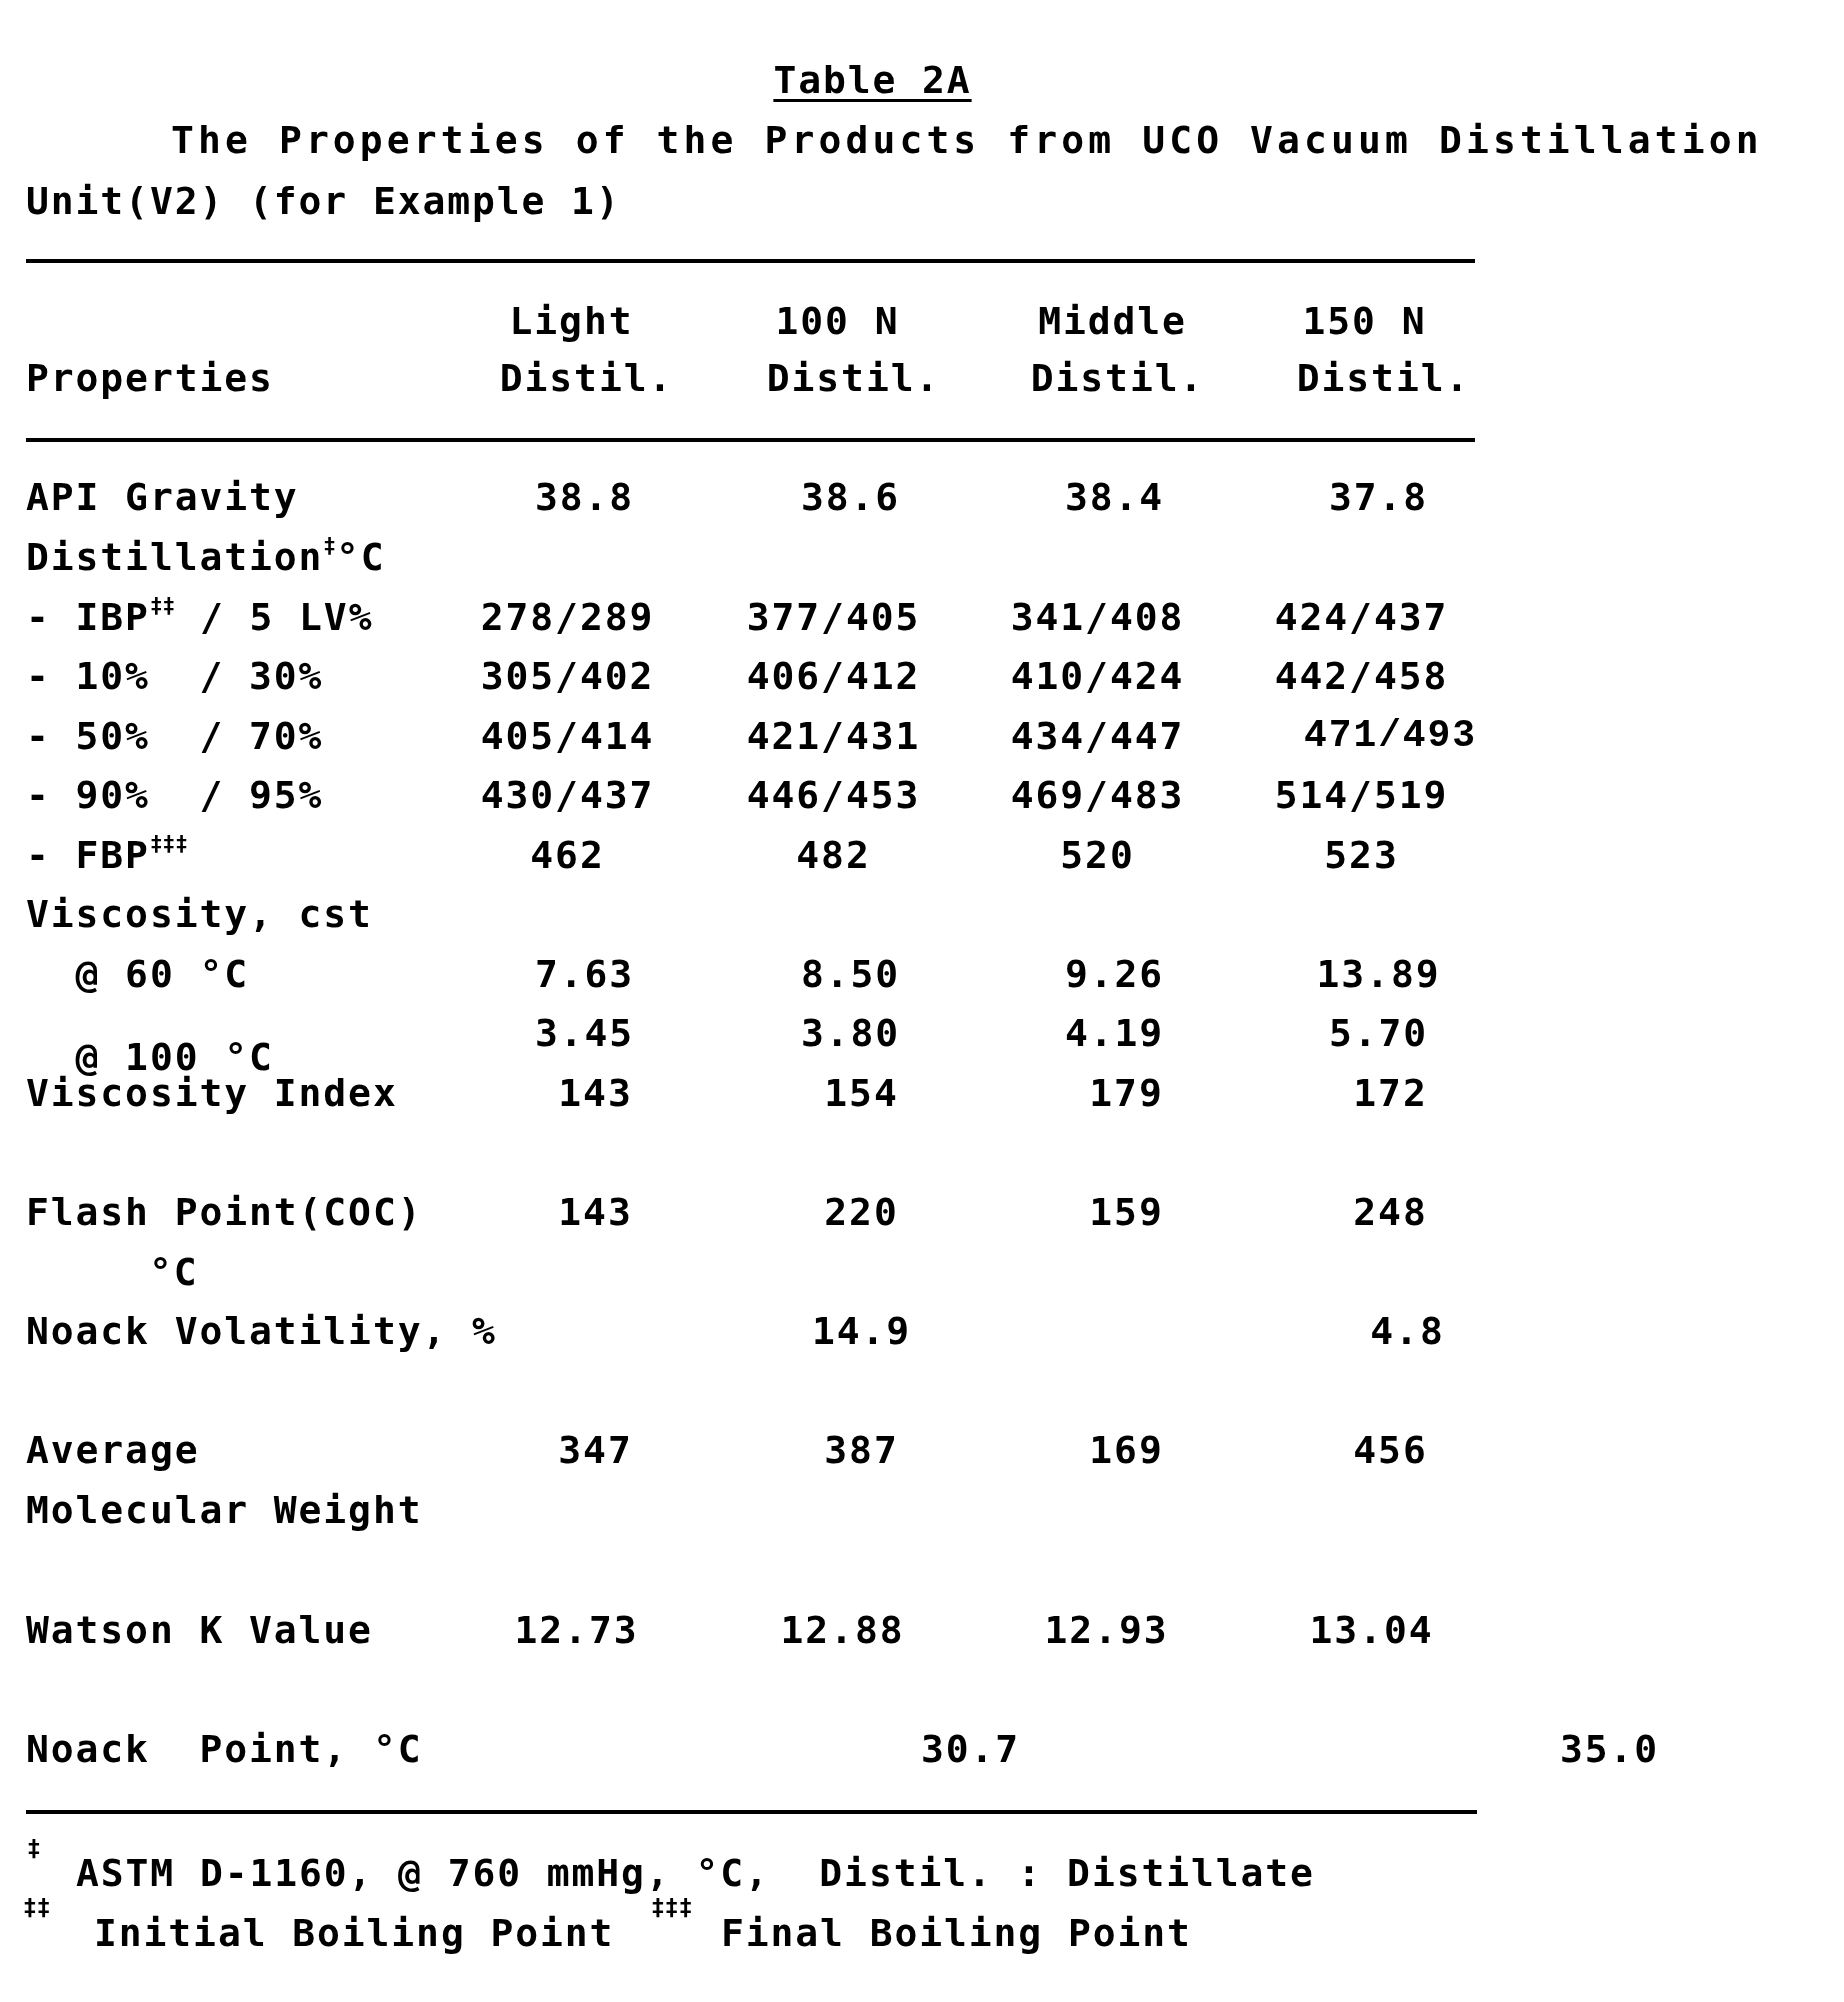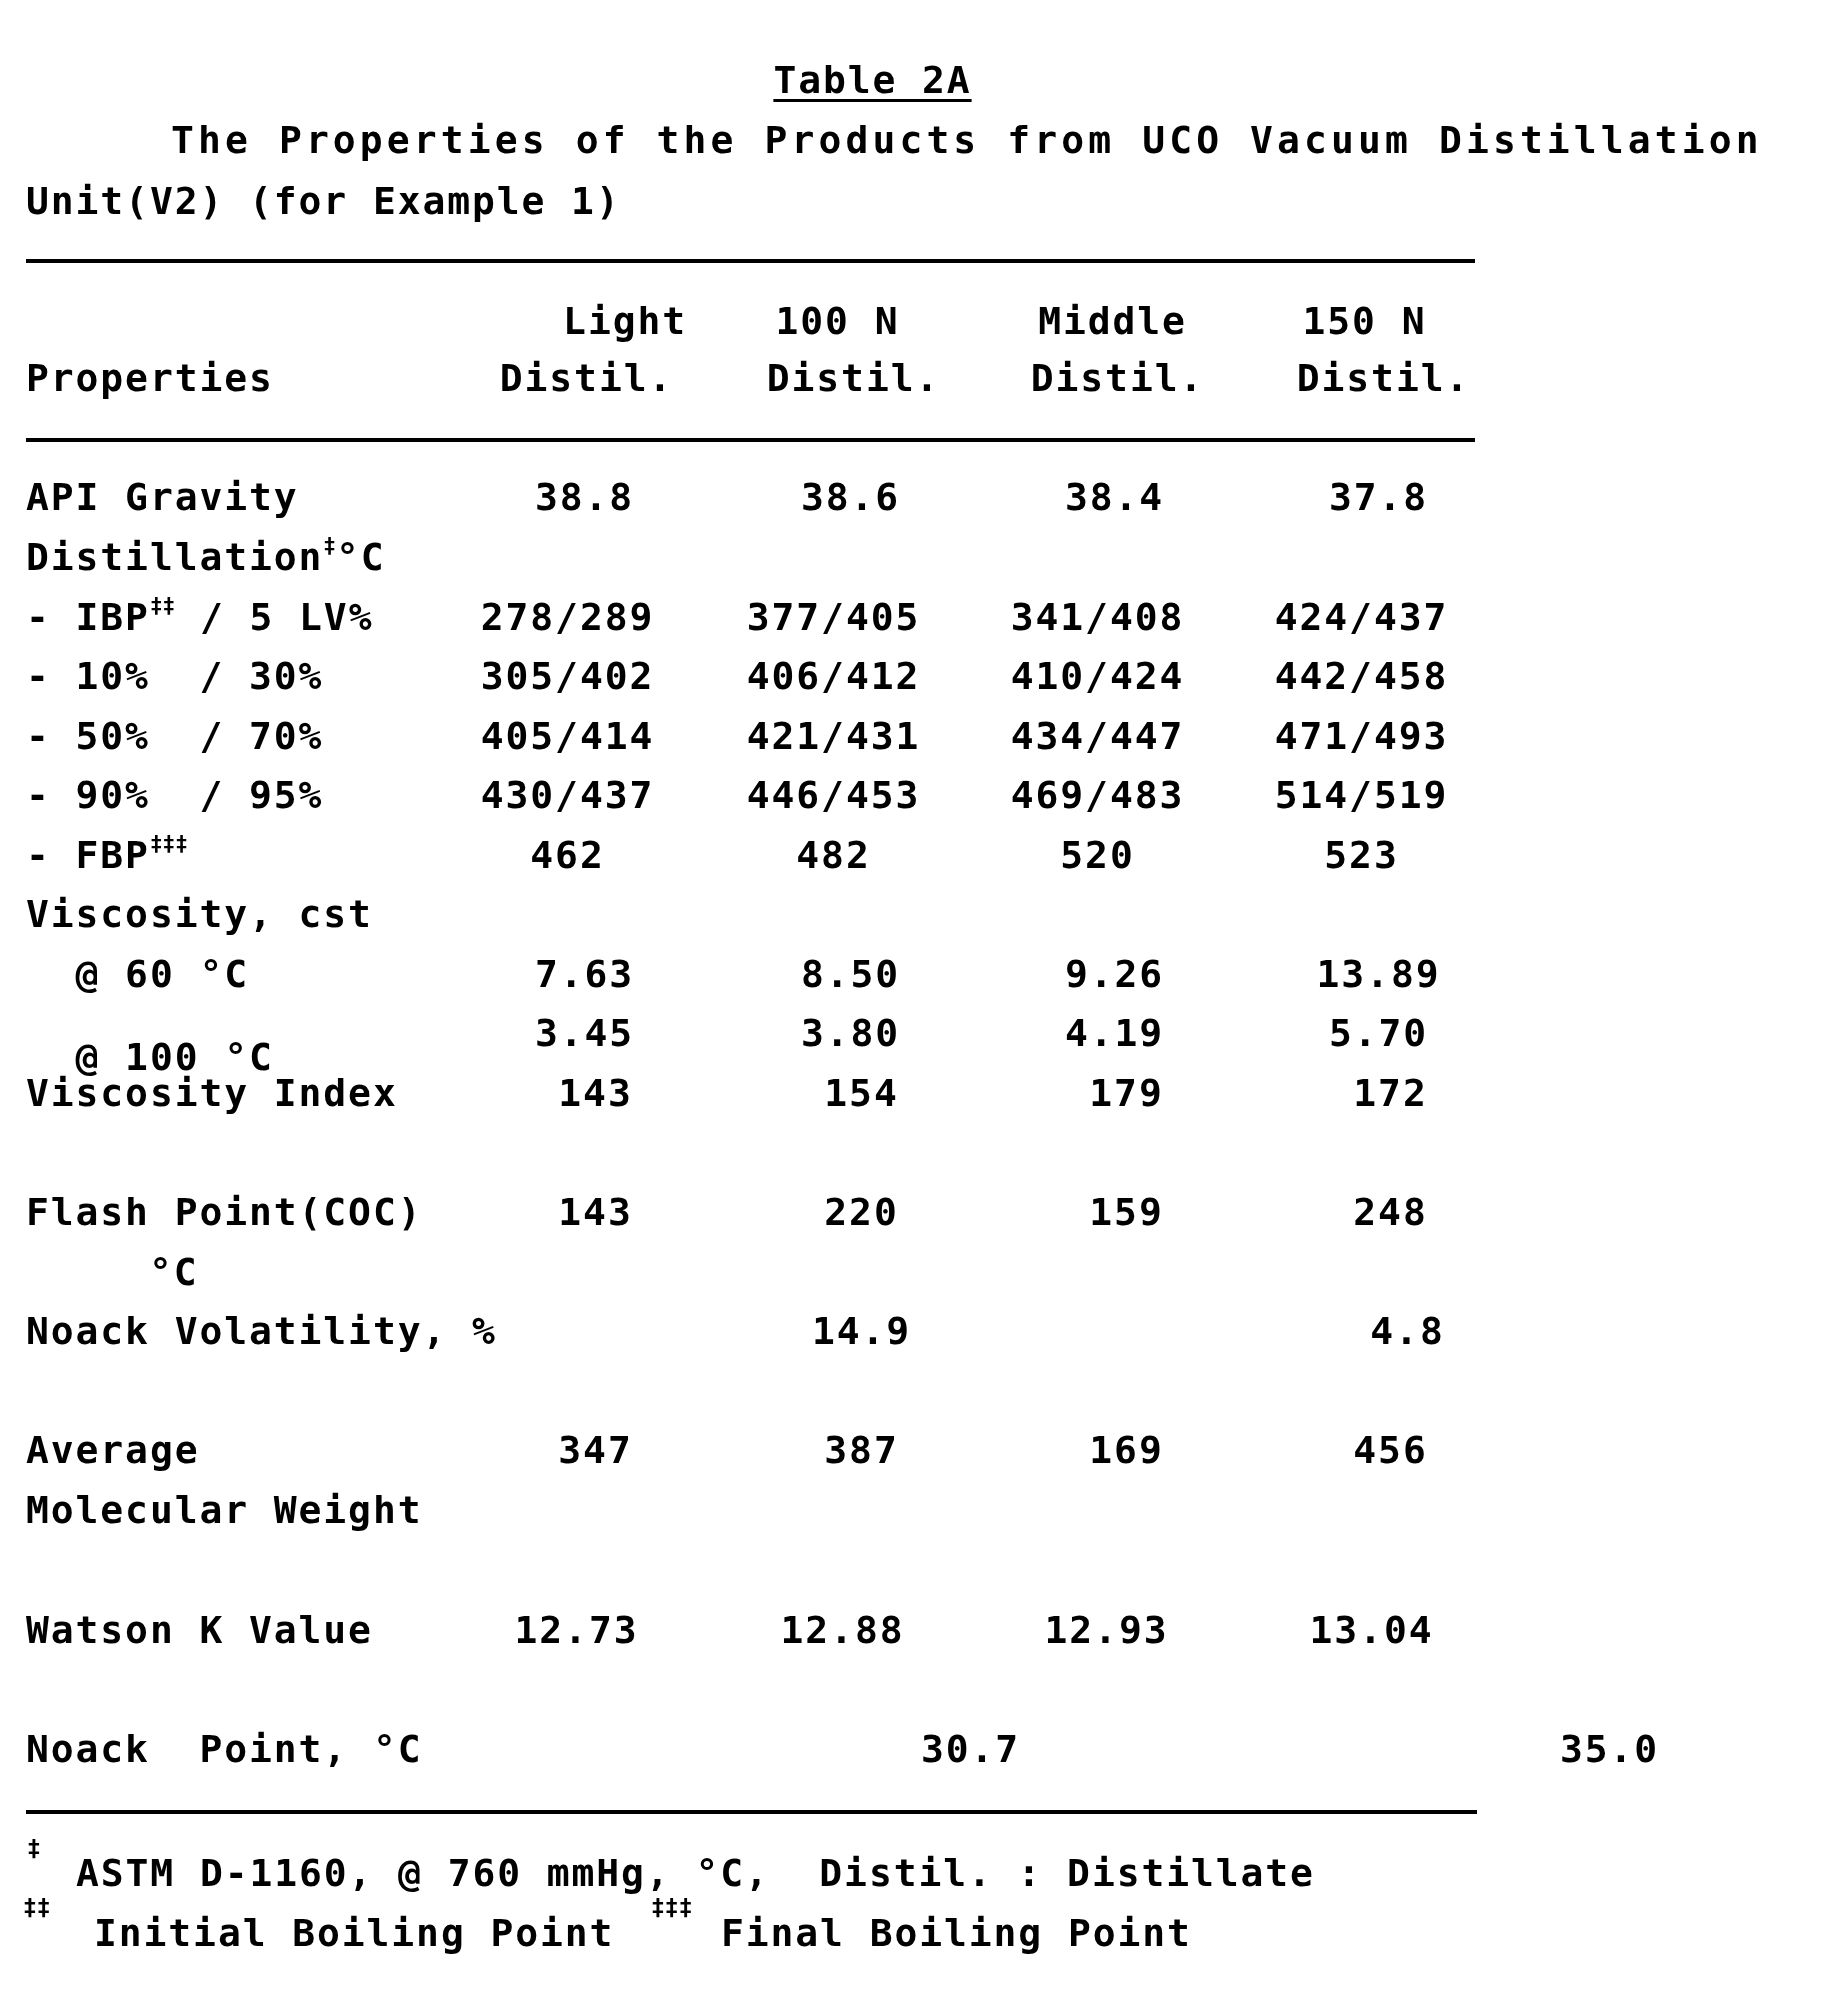--- a/index.html
+++ b/index.html
@@ -22,21 +22,21 @@
 </head>
 <body>
 
 <div class="abs txt title">Table 2A</div>
 <div class="abs txt" style="left:171px; top:121px; letter-spacing:4.1px;">The Properties of the Products from UCO Vacuum Distillation</div>
 <div class="abs txt" style="left:26px; top:182px;">Unit(V2) (for Example 1)</div>
 
 <div class="rule" style="top:259px; width:1449px;"></div>
 
 <div class="abs txt" style="left:26px; top:359px;">Properties</div>
-<div class="cell txt" style="left:456px; top:302px;text-align:right;">Light</div>
+<div class="cell txt" style="left:456px; top:302px;">Light</div>
 <div class="cell txt" style="left:471px; top:359px;">Distil.</div>
 <div class="cell txt" style="left:722px; top:302px;">100 N</div>
 <div class="cell txt" style="left:738px; top:359px;">Distil.</div>
 <div class="cell txt" style="left:997px; top:302px;">Middle</div>
 <div class="cell txt" style="left:1002px; top:359px;">Distil.</div>
 <div class="cell txt" style="left:1249px; top:302px;">150 N</div>
 <div class="cell txt" style="left:1268px; top:359px;">Distil.</div>
 
 <div class="rule" style="top:438px; width:1449px;"></div>
 
@@ -66,21 +66,21 @@
   <div class="cell txt" style="left:718px; top:657px;">406/412</div>
   <div class="cell txt" style="left:982px; top:657px;">410/424</div>
   <div class="cell txt" style="left:1246px; top:657px;">442/458</div>
 </div>
 
 <div>
   <div class="abs txt" style="left:26px; top:717px;">- 50%  / 70%</div>
   <div class="cell txt" style="left:452px; top:717px;">405/414</div>
   <div class="cell txt" style="left:718px; top:717px;">421/431</div>
   <div class="cell txt" style="left:982px; top:717px;">434/447</div>
-  <div class="cell txt" style="left:1246px; top:717px;">471/493</div>
+  <div class="cell txt" style="left:1275px; top:717px;font-family:Liberation Mono, monospace;">471/493</div>
 </div>
 
 <div>
   <div class="abs txt" style="left:26px; top:776px;">- 90%  / 95%</div>
   <div class="cell txt" style="left:452px; top:776px;">430/437</div>
   <div class="cell txt" style="left:718px; top:776px;">446/453</div>
   <div class="cell txt" style="left:982px; top:776px;">469/483</div>
   <div class="cell txt" style="left:1246px; top:776px;">514/519</div>
 </div>
 

